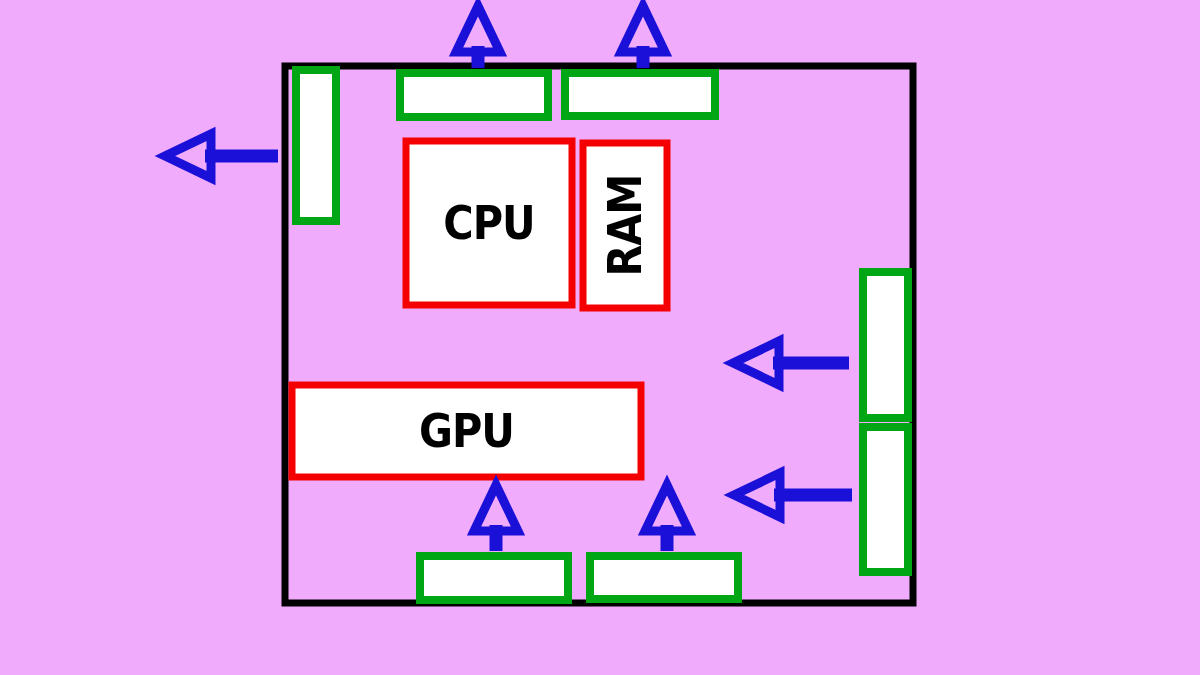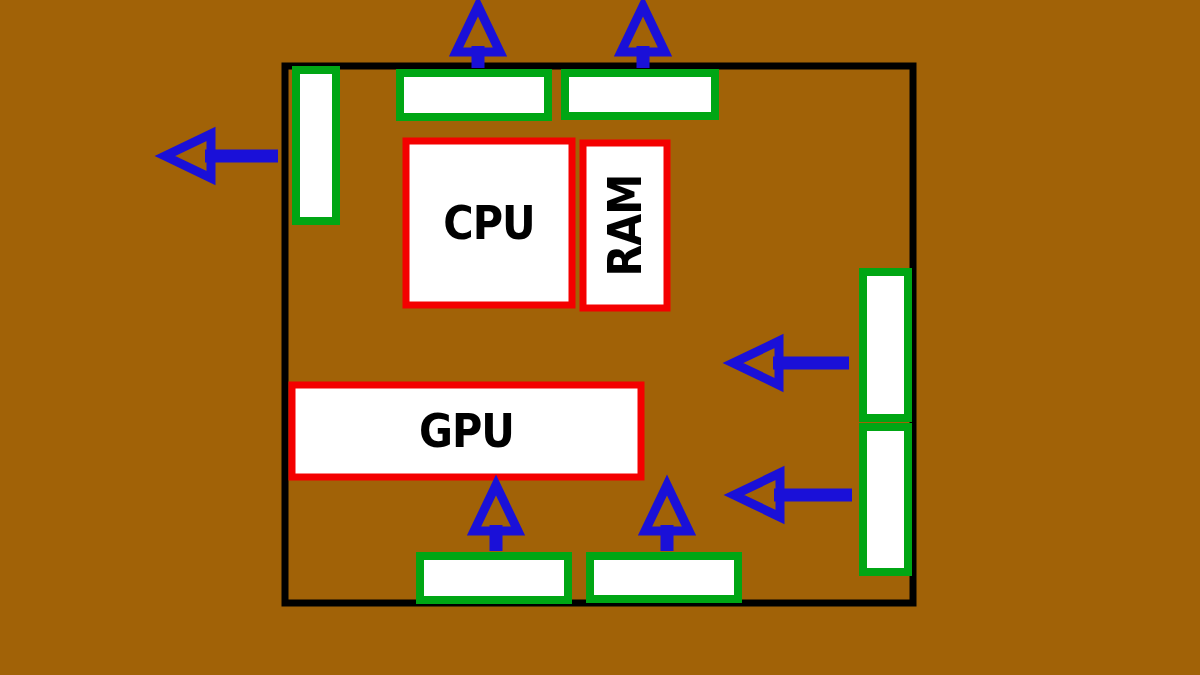--- a/index.html
+++ b/index.html
@@ -11,21 +11,21 @@
   body {
     width: 1200px;
     height: 675px;
     font-family: "Liberation Sans", sans-serif;
     overflow: hidden;
   }
   #diagram-root {
     position: relative;
     width: 1200px;
     height: 675px;
-    background: #a16207;
+    background: #f0abfc;
   }
   #diagram-svg {
     position: absolute;
     top: 0;
     left: 0;
     width: 1200px;
     height: 675px;
     display: block;
   }
   .comp-label {

